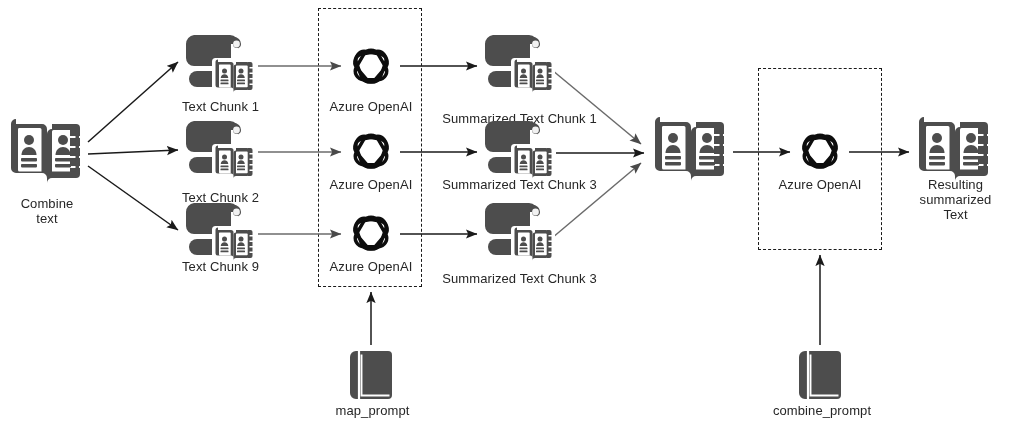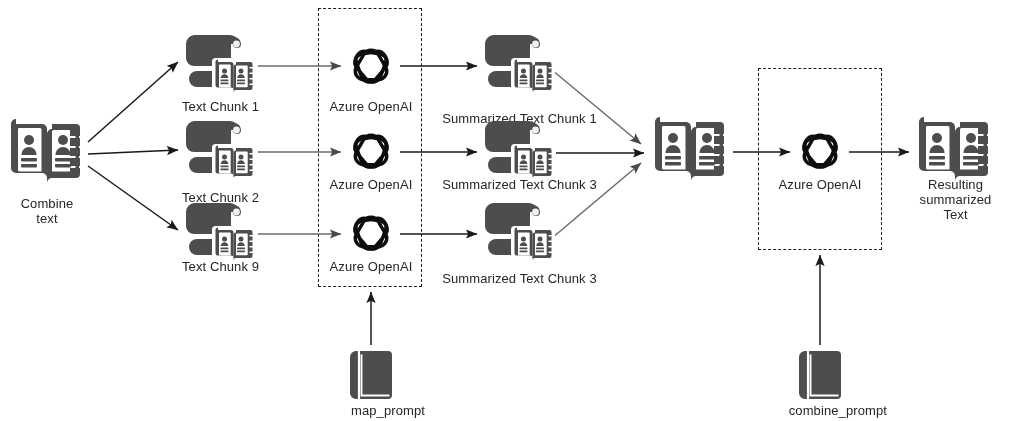--- a/index.html
+++ b/index.html
@@ -410,26 +410,26 @@
 
   <div class="node" style="left:350px;top:349px;width:44px;height:52px;">
     <svg class="icon-svg" width="44" height="52" viewBox="0 0 44 52">
       <g fill="#4d4d4d">
         <path d="M6,2 h32 a4,4 0 0 1 4,4 v40 a4,4 0 0 1 -4,4 h-32 a6,6 0 0 1 -6,-6 v-36 a6,6 0 0 1 6,-6 z"></path>
       </g>
       <path d="M9,2 v48" stroke="#ffffff" stroke-width="2.2" fill="none"></path>
       <path d="M11.5,5.5 v41 h28" stroke="#ffffff" stroke-width="1.9" fill="none"></path>
     </svg>
   </div>
-  <div class="label" style="left:320px;top:403px;width:105px;text-align:right;">map_prompt</div>
+  <div class="label" style="left:320px;top:403px;width:105px;">map_prompt</div>
 
   <div class="node" style="left:799px;top:349px;width:44px;height:52px;">
     <svg class="icon-svg" width="44" height="52" viewBox="0 0 44 52">
       <g fill="#4d4d4d">
         <path d="M6,2 h32 a4,4 0 0 1 4,4 v40 a4,4 0 0 1 -4,4 h-32 a6,6 0 0 1 -6,-6 v-36 a6,6 0 0 1 6,-6 z"></path>
       </g>
       <path d="M9,2 v48" stroke="#ffffff" stroke-width="2.2" fill="none"></path>
       <path d="M11.5,5.5 v41 h28" stroke="#ffffff" stroke-width="1.9" fill="none"></path>
     </svg>
   </div>
-  <div class="label" style="left:757px;top:403px;width:130px;text-align:right;">combine_prompt</div>
+  <div class="label" style="left:757px;top:403px;width:130px;">combine_prompt</div>
 
 </div>
 
 </body></html>

